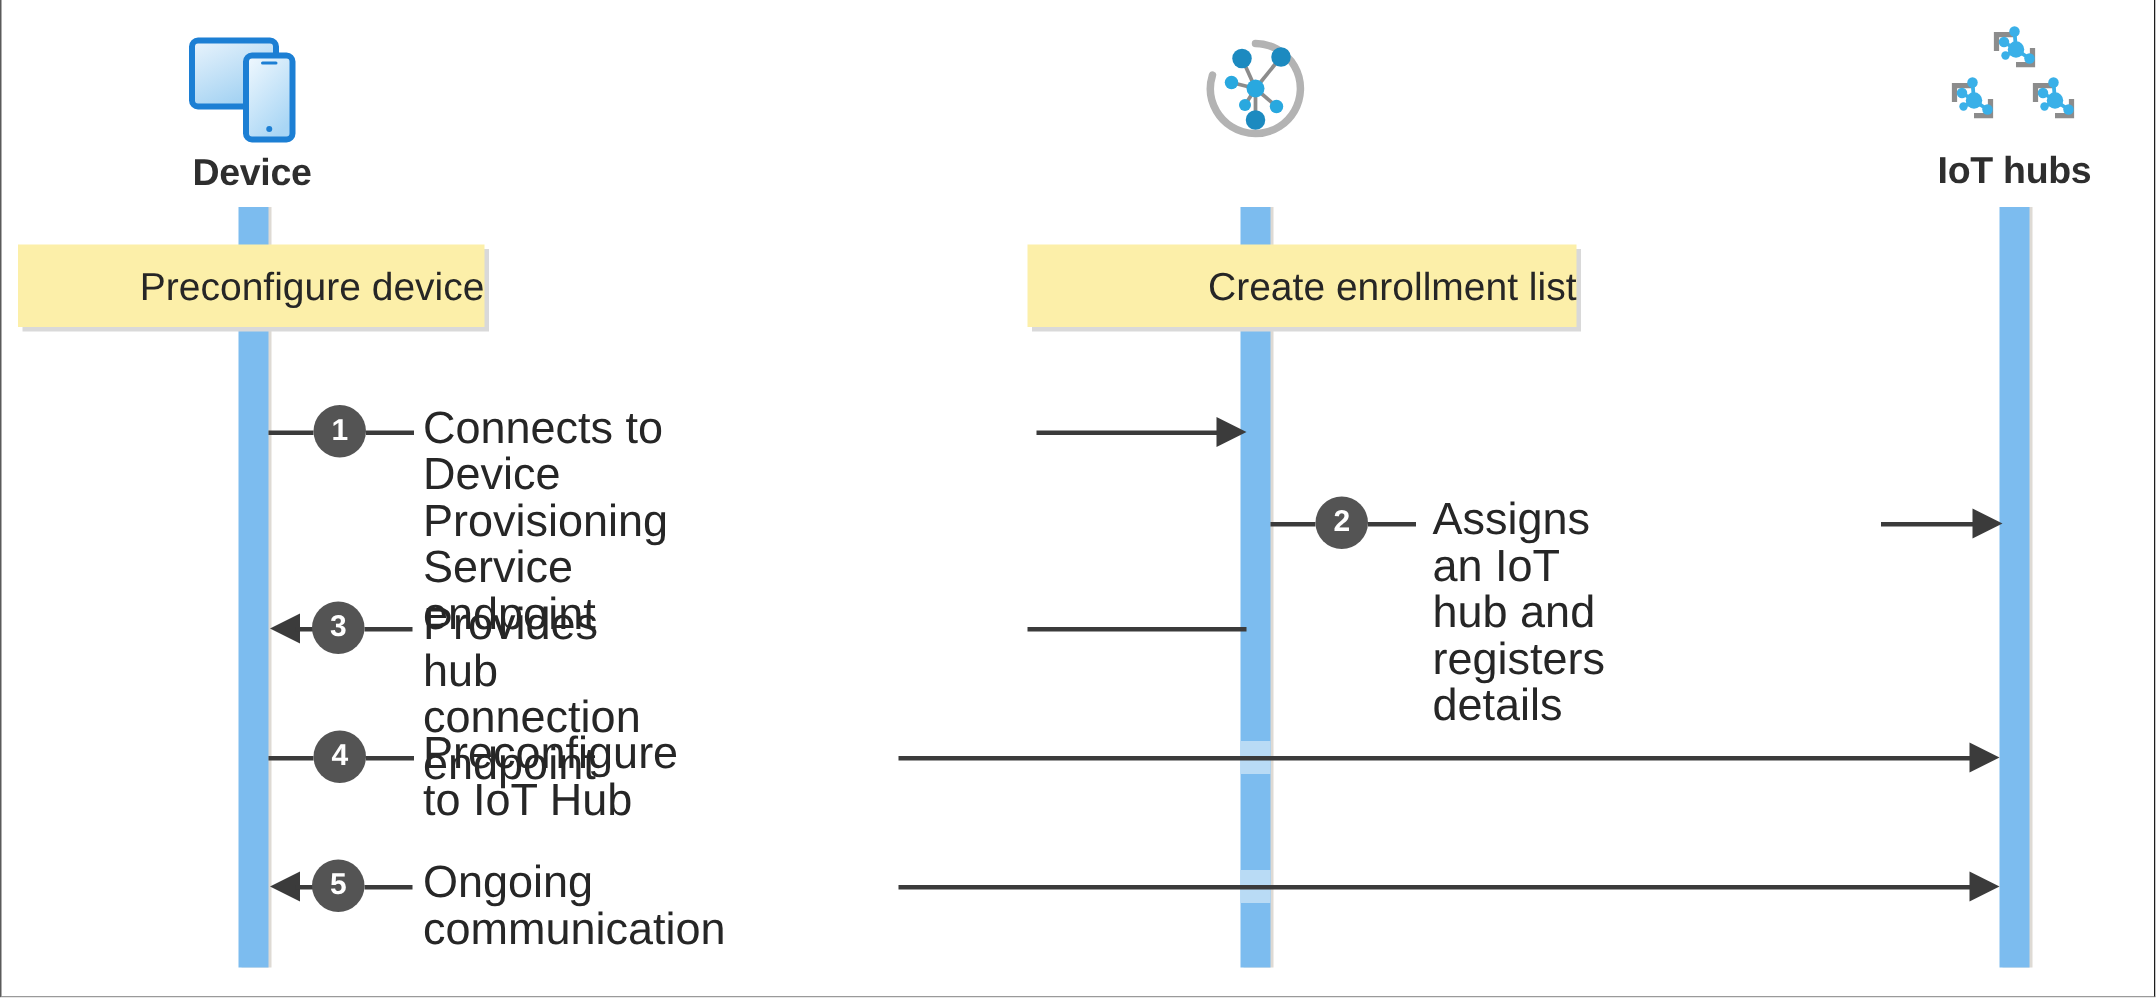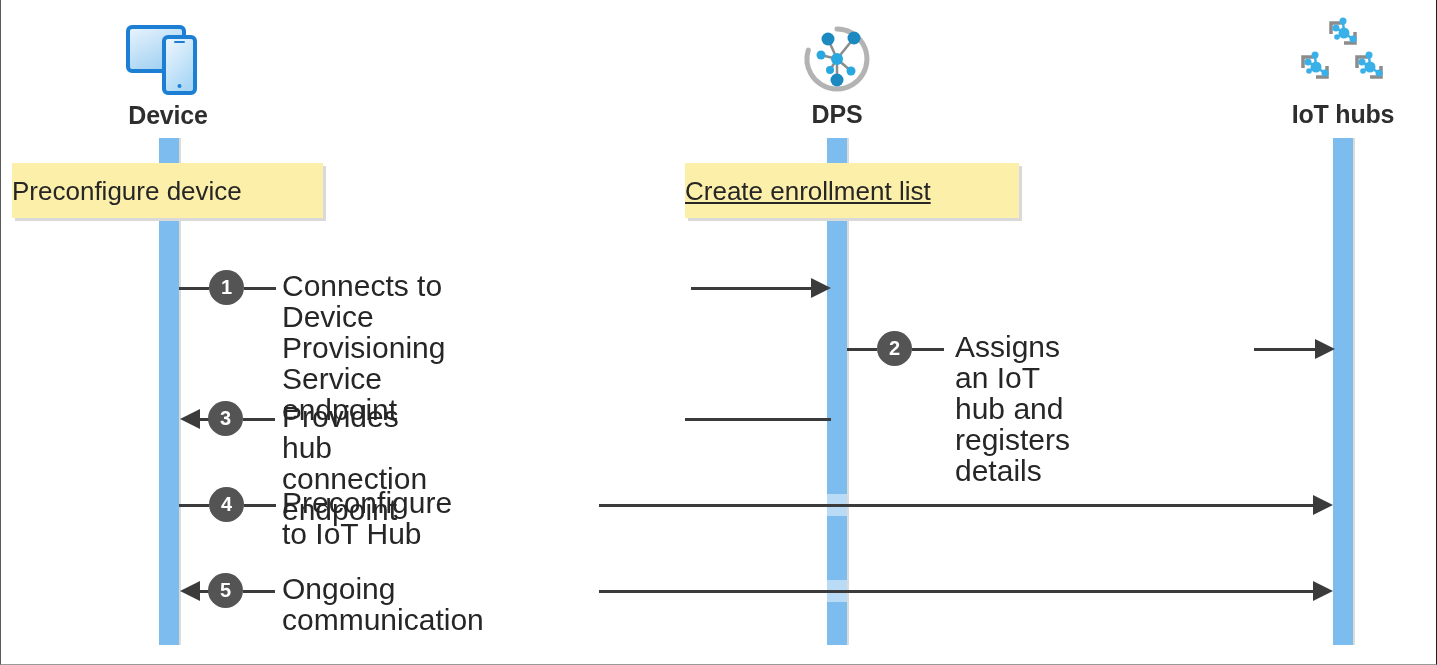--- a/index.html
+++ b/index.html
@@ -58,21 +58,21 @@
 
   
   .note {
     position: absolute;
     background: #FCEFA9;
     color: #262626;
     font-size: 26px;
     line-height: 30px;
     display: flex;
     align-items: center;
-    justify-content: flex-start;
+    justify-content: flex-end;
     box-shadow: 3px 3px 0 0 #d9d9d9;
   }
 
   
   .msg {
     position: absolute;
     height: 0;
   }
   .msg-line {
     position: absolute;
@@ -169,21 +169,20 @@
         </g>
         <circle cx="36" cy="36" r="6" fill="#29A8DF"></circle>
         <circle cx="27" cy="16" r="6.5" fill="#1C8AC0"></circle>
         <circle cx="53" cy="15" r="6.5" fill="#1C8AC0"></circle>
         <circle cx="36" cy="57" r="6.5" fill="#1C8AC0"></circle>
         <circle cx="20" cy="32" r="4.5" fill="#29A8DF"></circle>
         <circle cx="50" cy="48" r="4.5" fill="#29A8DF"></circle>
         <circle cx="29" cy="47" r="4" fill="#29A8DF"></circle>
       </svg>
     </div>
-    <div class="actor-label">DPS</div>
   </div>
 
   <div class="actor" style="left:1212px; top:20px;">
     <div class="actor-icon">
       <svg width="104" height="86" viewBox="0 0 104 86" xmlns="http://www.w3.org/2000/svg">
         <g>
 
           <g transform="translate(36,2)">
             <path d="M4 16 L4 5 L15 5" fill="none" stroke="#8C8C8C" stroke-width="3.5"></path>
             <path d="M28 14 L28 25 L17 25" fill="none" stroke="#8C8C8C" stroke-width="3.5"></path>
@@ -234,21 +233,21 @@
         </g>
       </svg>
     </div>
     <div class="actor-label">IoT hubs</div>
   </div>
 
   <div class="note" style="left:11px; top:163px; width:311px; height:55px;">
     <span>Preconfigure device</span>
   </div>
 
-  <div class="note" style="left:684px; top:163px; width:334px; height:55px;text-decoration:underline;">
+  <div class="note" style="left:684px; top:163px; width:366px; height:55px;">
     <span>Create enrollment list</span>
   </div>
 
   <div class="msg" style="left:0; top:288px;">
     <div class="msg-line" style="left:178px; width:30px;"></div>
     <div class="badge" style="left:208px;">
       <span>1</span>
     </div>
     <div class="msg-line" style="left:243px; width:32px;"></div>
     <div class="msg-text" style="left:281px;">Connects to Device Provisioning

